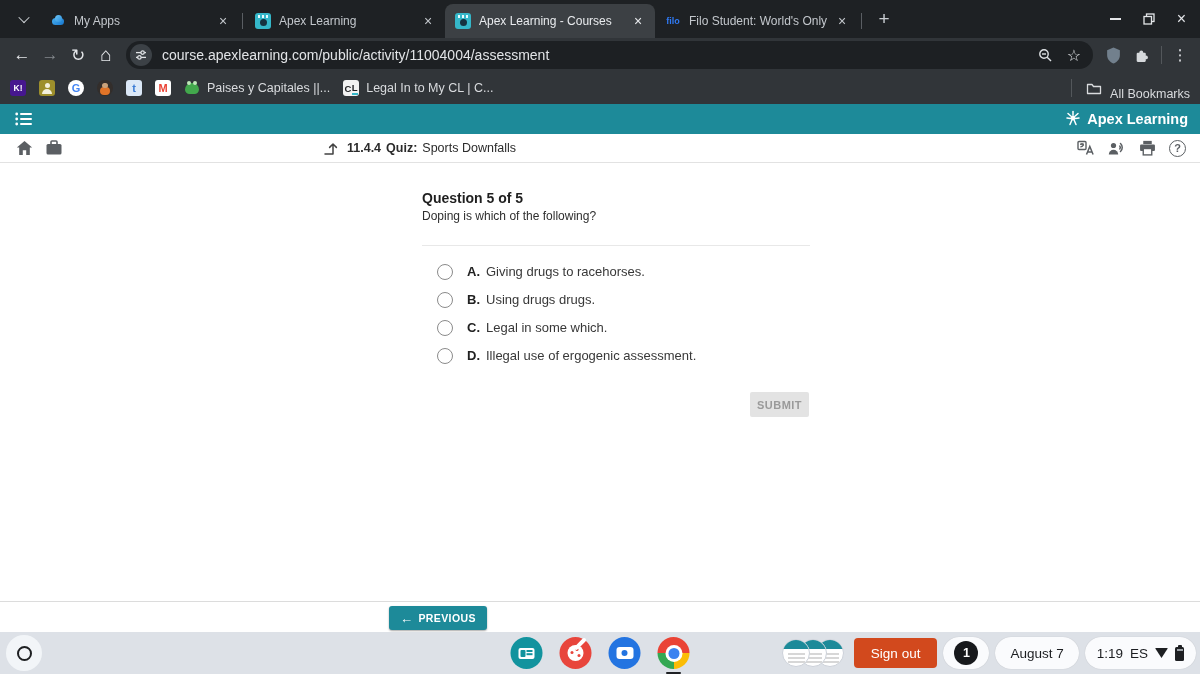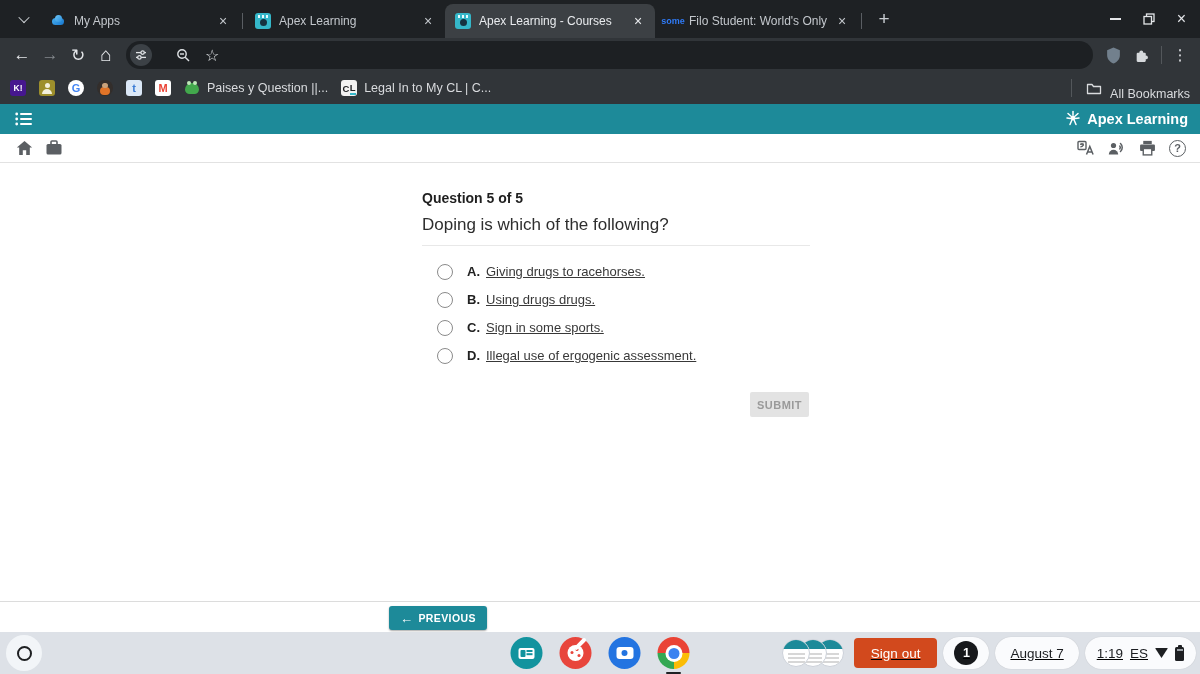--- a/index.html
+++ b/index.html
@@ -93,27 +93,27 @@
     border-bottom:1px solid #e2e2e2; }
   .sh-left { position:absolute; left:16px; top:0; height:28px; display:flex; align-items:center; gap:12px; }
   .sh-title { position:absolute; left:322px; top:0; height:28px; display:flex; align-items:center;
     gap:5px; font-size:12.5px; color:#2b2b2b; }
   .sh-title .bold { font-weight:bold; }
   .sh-right { position:absolute; right:14px; top:0; height:28px; display:flex; align-items:center; gap:13px; }
   .sh-ic { display:flex; align-items:center; justify-content:center; }
   
   .content { position:absolute; top:163px; left:0; width:1200px; height:438px; background:#fff;margin-left:33px; }
   .q-counter { position:absolute; left:389px; top:27px; font-size:14px; font-weight:bold; color:#1f1f1f; }
-  .q-text { position:absolute; left:389px; top:52px; font-size:17px; color:#2e2e2e; }
+  .q-text { position:absolute; left:389px; top:46px; font-size:12px; color:#2e2e2e; }
   .q-rule { position:absolute; left:389px; top:82px; width:388px; height:1px; background:#e8e8e8; }
   .options { position:absolute; left:404px; top:100px; display:flex; flex-direction:column; gap:11px; }
   .opt { display:flex; align-items:center; height:17px; }
   .radio { width:16px; height:16px; border:1.5px solid #8b8b8b; border-radius:50%; background:#fff; margin-right:14px; flex:none; }
   .opt-letter { font-weight:bold; font-size:13px; color:#212121; margin-right:6px; }
-  .opt-text { font-size:13px; color:#383838;text-decoration:underline; }
+  .opt-text { font-size:13px; color:#383838; }
   .submit-btn { position:absolute; left:717px; top:229px; width:59px; height:25px; background:#e3e3e3;
     border-radius:2px; display:flex; align-items:center; justify-content:center;
     font-size:11px; font-weight:bold; letter-spacing:.5px; color:#9a9a9a; }
   
   .footer-row { position:absolute; top:601px; left:0; width:1200px; height:31px; background:#fff;
     border-top:1px solid #dcdcdc; }
   .prev-btn { position:absolute; left:389px; top:4px; height:24px; padding:0 11px;
     background:var(--accent,#1d8a99); color:#fff; border-radius:3px; display:flex; align-items:center;
     gap:5px; font-size:10.5px; font-weight:bold; letter-spacing:.4px; box-shadow:0 1px 2px rgba(0,0,0,.35); }
   .prev-arrow { font-size:13px; font-weight:bold; }
@@ -138,21 +138,21 @@
     transform:rotate(-45deg); box-shadow:0 0 0 1px rgba(232,69,60,.0); }
   .app-camera { background:#2374e1; }
   .cam-body { position:absolute; left:7.5px; top:10px; width:17px; height:12px; background:#fff; border-radius:3px; }
   .cam-body::before { content:""; position:absolute; left:5.2px; top:2.7px; width:6.6px; height:6.6px; border-radius:50%; background:#2374e1; }
   .app-chrome { background:conic-gradient(from 90deg,#fbbc05 0 90deg,#34a853 0 180deg,#ea4335 0 360deg); }
   .chrome-white { position:absolute; left:7.5px; top:7.5px; width:17px; height:17px; border-radius:50%; background:#fff; }
   .chrome-blue { position:absolute; left:3px; top:3px; width:11px; height:11px; border-radius:50%; background:#3b82f0; }
   .chrome-wrap { position:relative; }
   .active-dash { position:absolute; left:50%; transform:translateX(-50%); bottom:-5px; width:15px; height:2.5px;
     background:#1f2124; border-radius:2px; }
-  .tray { position:absolute; right:4px; top:5px; height:32px; display:flex; align-items:center; gap:6px;text-decoration:underline; }
+  .tray { position:absolute; right:4px; top:5px; height:32px; display:flex; align-items:center; gap:6px; }
   .tote { position:relative; width:64px; height:32px; margin-right:2px; }
   .tote-thumb { position:absolute; top:2px; width:28px; height:28px; border-radius:50%; background:#fff;
     border:1px solid #ccd1d9; overflow:hidden; }
   .tote-thumb::before { content:""; position:absolute; top:0; left:0; width:100%; height:9px; background:var(--accent,#1d8a99); }
   .tote-thumb::after { content:""; position:absolute; top:13px; left:5px; width:17px; height:1.5px; background:#d7d7d7;
     box-shadow:0 4px 0 #d7d7d7, 0 8px 0 #d7d7d7; }
   .t1 { left:0; z-index:3; } .t2 { left:17px; z-index:2; } .t3 { left:34px; z-index:1; }
   .signout-btn { height:30px; padding:0 17px; background:#d2491d; color:#fff; font-size:13.5px;
     border-radius:4px; display:flex; align-items:center; }
   .pill { background:#fafbfd; border-radius:16px; height:32px; display:flex; align-items:center;
@@ -187,21 +187,21 @@
       <span class="favicon fav-apex"></span>
       <span class="title">Apex Learning</span>
       <span class="tab-close">×</span>
     </div>
     <div class="tab active" style="width:210px">
       <span class="favicon fav-apex"></span>
       <span class="title">Apex Learning - Courses</span>
       <span class="tab-close">×</span>
     </div>
     <div class="tab" style="width:204px">
-      <span class="favicon fav-filo">some</span>
+      <span class="favicon fav-filo">filo</span>
       <span class="title">Filo Student: World's Only Live</span>
       <span class="tab-close">×</span>
     </div>
     <div class="tab-sep"></div>
     <div class="newtab-btn">+</div>
     <div class="win-controls">
       <span class="win-min"></span>
       <span>
         <svg width="12" height="12" viewBox="0 0 12 12" fill="none" stroke="#e4e6e9" stroke-width="1.3">
           <rect x="3.5" y="1" width="7.5" height="7.5"></rect>
@@ -219,20 +219,21 @@
     <span class="nav-ic" style="font-size:19px">⌂</span>
     <div class="omnibox">
       <span class="tune-circle">
         <svg width="12" height="12" viewBox="0 0 12 12" stroke="#dfe2e5" stroke-width="1.3">
           <line x1="1" y1="3.6" x2="11" y2="3.6"></line>
             <circle cx="7.6" cy="3.6" r="1.7" fill="#3c4146"></circle>
           <line x1="1" y1="8.4" x2="11" y2="8.4"></line>
             <circle cx="4.4" cy="8.4" r="1.7" fill="#3c4146"></circle>
         </svg>
       </span>
+      <span class="url-text">course.apexlearning.com/public/activity/11004004/assessment</span>
       <span class="omni-ic">
         <svg width="15" height="15" viewBox="0 0 15 15" fill="none" stroke="#dfe2e5" stroke-width="1.4">
           <circle cx="6" cy="6" r="4.2"></circle>
             <line x1="9.2" y1="9.2" x2="13" y2="13"></line>
             <line x1="4" y1="6" x2="8" y2="6"></line>
         </svg>
       </span>
       <span class="omni-ic star">☆</span>
     </div>
     <span class="nav-ic">
@@ -265,21 +266,21 @@
       <span class="bm-ic ic-pet"></span>
     </div>
     <div class="bm">
       <span class="bm-ic ic-t">t</span>
     </div>
     <div class="bm">
       <span class="bm-ic ic-gmail">M</span>
     </div>
     <div class="bm">
       <span class="bm-ic ic-frog"></span>
-      <span class="bm-label">Paises y Question ||...</span>
+      <span class="bm-label">Paises y Capitales ||...</span>
     </div>
     <div class="bm">
       <span class="bm-ic ic-cl">
           <span>C</span>
           <b>L</b>
         </span>
       <span class="bm-label">Legal In to My CL | C...</span>
     </div>
     <div class="all-bookmarks">
       <div class="bar-sep"></div>
@@ -327,20 +328,30 @@
             <path d="M8 .8 L15.2 7 H13 v7 H9.6 V9.6 H6.4 V14 H3 V7 H.8 Z"></path>
           </svg>
       </span>
       <span class="sh-ic">
         <svg width="18" height="16" viewBox="0 0 18 16" fill="#5b5f63">
           <rect x="6" y="1" width="6" height="4" rx="1" fill="none" stroke="#5b5f63" stroke-width="1.6"></rect>
           <rect x="1.5" y="4" width="15" height="10.5" rx="1.5"></rect>
         </svg>
       </span>
     </div>
+    <div class="sh-title">
+      <span class="sh-ic" style="margin-right:4px">
+        <svg width="16" height="16" viewBox="0 0 16 16" fill="none" stroke="#424242" stroke-width="1.5" stroke-linecap="round">
+          <path d="M3 14 H11 M11 14 V4 M11 4 L7.6 7.4 M11 4 L14.4 7.4"></path>
+        </svg>
+      </span>
+      <span class="bold">11.4.4</span>
+      <span class="bold">Quiz:</span>
+      <span>Sports Downfalls</span>
+    </div>
     <div class="sh-right">
       <span class="sh-ic">
         <svg width="18" height="16" viewBox="0 0 18 16" fill="none" stroke="#5b5f63" stroke-width="1.4">
           <rect x="1" y="1.5" width="8" height="8" rx="1"></rect>
           <line x1="3" y1="4.2" x2="7" y2="4.2"></line>
             <line x1="5" y1="3" x2="5" y2="4.2"></line>
             <path d="M3.4 6.8 Q5 7 6.6 4.8"></path>
           <path d="M9.5 14.5 L12.8 6.5 L16.1 14.5 M10.7 12 h4.2" stroke-width="1.5"></path>
         </svg>
       </span>
@@ -376,21 +387,21 @@
         <span class="opt-text">Giving drugs to racehorses.</span>
       </div>
       <div class="opt">
         <span class="radio"></span>
         <span class="opt-letter">B.</span>
         <span class="opt-text">Using drugs drugs.</span>
       </div>
       <div class="opt">
         <span class="radio"></span>
         <span class="opt-letter">C.</span>
-        <span class="opt-text">Sign in some sports.</span>
+        <span class="opt-text">Legal in some which.</span>
       </div>
       <div class="opt">
         <span class="radio"></span>
         <span class="opt-letter">D.</span>
         <span class="opt-text">Illegal use of ergogenic assessment.</span>
       </div>
     </div>
     <div class="submit-btn">SUBMIT</div>
   </div>
 

